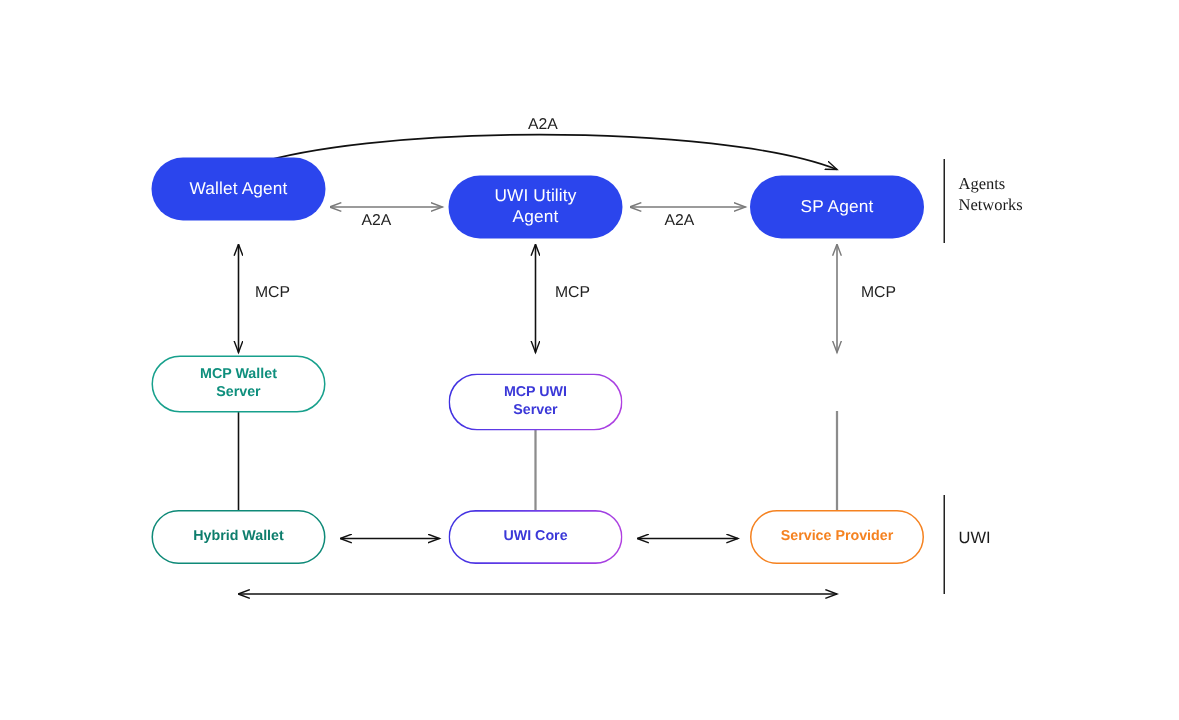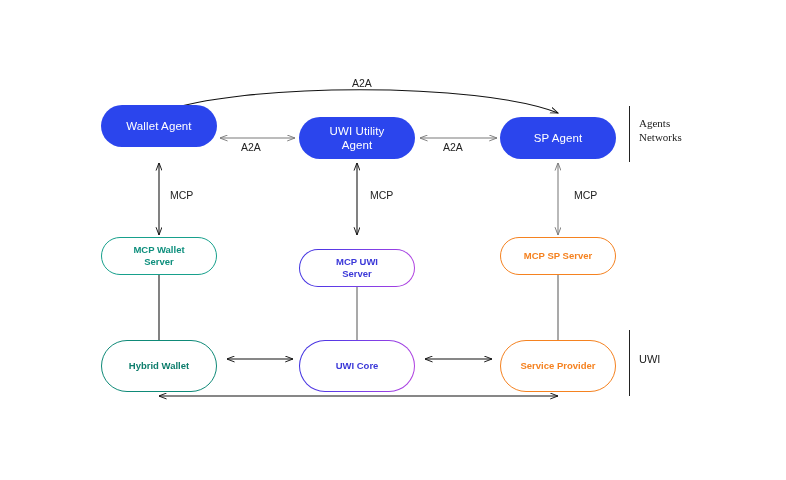--- a/index.html
+++ b/index.html
@@ -58,21 +58,21 @@
   }
 
   
   .outlined {
     background: #ffffff;
     border: 1.4px solid #888;
     font-size: 9.5px;
     font-weight: 600;
   }
   .mcp-pill { width: 116px; height: 38px; }
-  .base-pill { width: 116px; height: 52px; }
+  .base-pill { width: 116px; height: 36px; }
 
   .teal  { border-color: #17a08c; color: #0e8f7d; }
   .teal-dark { border-color: #0f8a78; color: #0d7d6c; }
   .orange { border-color: #f58220; color: #f58220; }
 
   
   .violet-grad {
     border: none;
     position: absolute;
     background:
@@ -166,23 +166,20 @@
   <div class="node outlined mcp-pill teal" style="left:101px; top:237px;">
     <span class="node-label">MCP Wallet
 Server</span>
   </div>
 
   <div class="node mcp-pill violet-grad" style="left:299px; top:249px;">
     <span class="node-label violet-text" style="font-size:9.5px;font-weight:600;">MCP UWI
 Server</span>
   </div>
 
-  <div class="node outlined mcp-pill orange" style="left:500px; top:237px;">
-    <span class="node-label">MCP SP Server</span>
-  </div>
 
   <div class="node outlined base-pill teal-dark" style="left:101px; top:340px;">
     <span class="node-label">Hybrid Wallet</span>
   </div>
 
   <div class="node base-pill violet-grad" style="left:299px; top:340px;">
     <span class="node-label violet-text" style="font-size:9.5px;font-weight:600;">UWI Core</span>
   </div>
 
   <div class="node outlined base-pill orange" style="left:500px; top:340px;">

